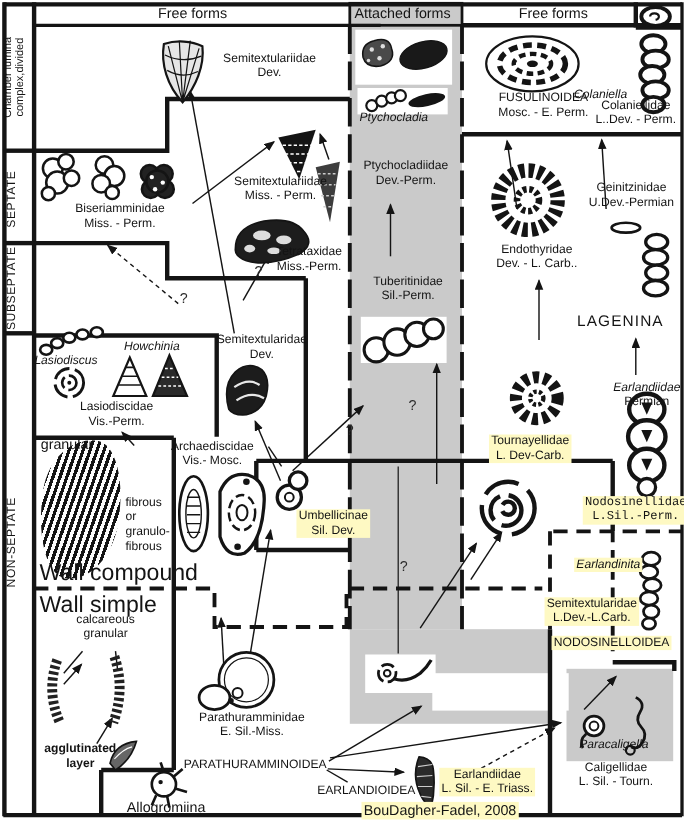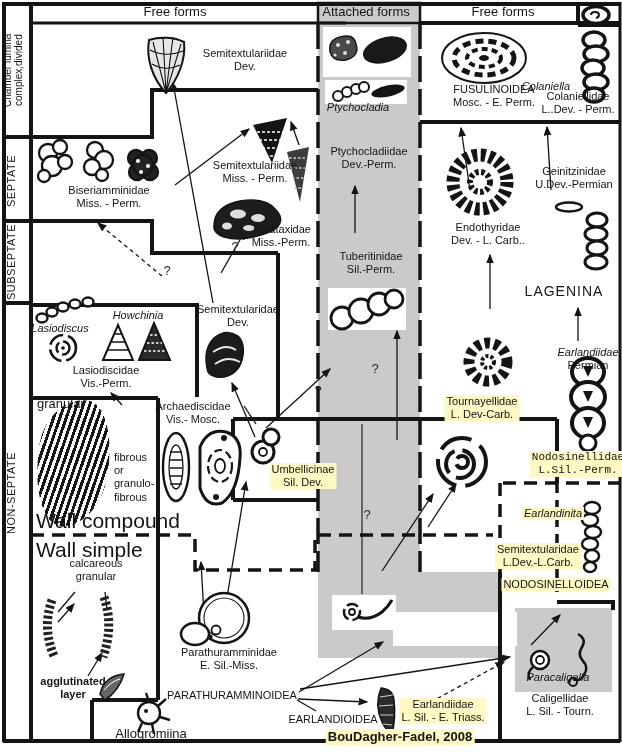--- a/index.html
+++ b/index.html
@@ -12,21 +12,21 @@
   .lb{position:absolute;font-size:11px;line-height:1.2;text-align:center;
       transform:translateX(-50%);white-space:nowrap;color:#141414;}
   .lb span{display:block;}
   .lb-l{position:absolute;font-size:11px;line-height:1.2;text-align:left;white-space:pre-line;color:#141414;}
   .it{font-style:italic;}
   .wbg{background:#fef9c3;padding:0 2px;}
   .big{font-size:21px;}
   .mid{font-size:14px;letter-spacing:1px;}
   .hdr{font-size:13px;}
   .caps{font-size:11px;}
-  .bold{font-weight:bold;font-size:13px;}
+  .bold{font-weight:normal;font-size:13px;}
   .q{position:absolute;font-size:13px;color:#2a2a2a;transform:translateX(-50%);}
   .vlb{position:absolute;writing-mode:vertical-rl;transform:rotate(180deg);
        text-align:center;font-size:11px;color:#141414;letter-spacing:.5px;}
   .vsm{font-size:10px;letter-spacing:0;}
   
   #wall-texture{
     position:absolute;left:37px;top:399px;width:72px;height:128px;
     background:repeating-linear-gradient(100deg,#141414 0 3px,#fdfdfd 3px 6px);
     border-radius:58% 42% 55% 45%/40% 55% 45% 60%;
     transform:rotate(9deg);

